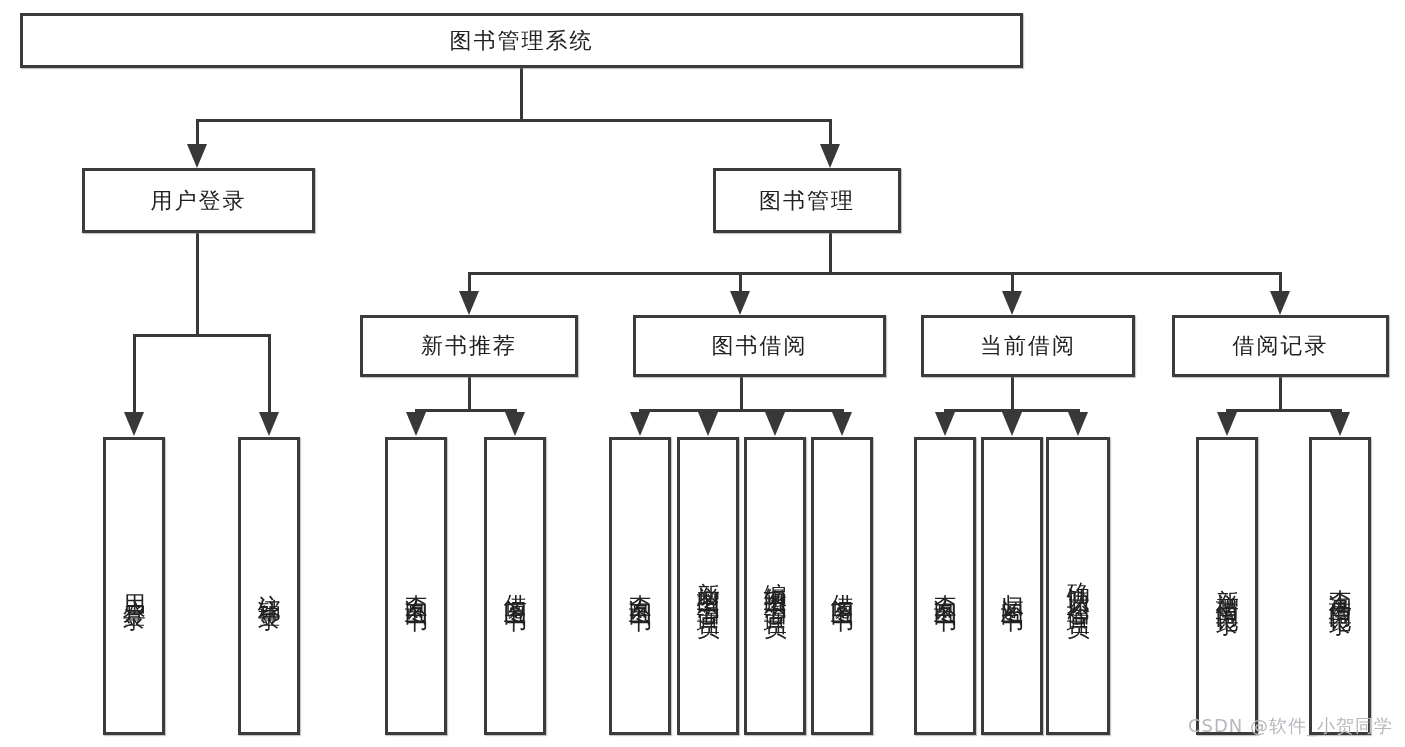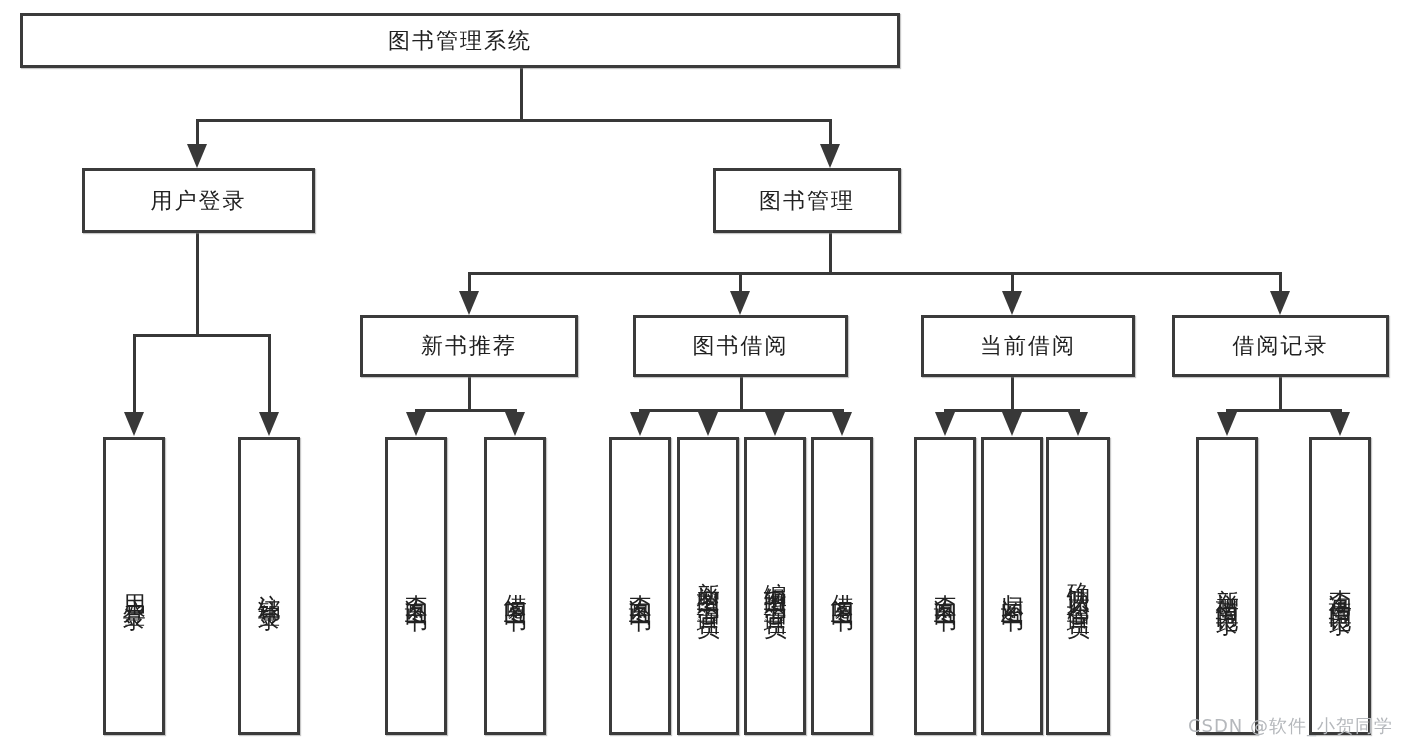--- a/index.html
+++ b/index.html
@@ -46,27 +46,27 @@
   .watermark{
     position:absolute;
     left:1188px;top:714px;
     font-size:18px;
     letter-spacing:1px;
     color:var(--watermark);
     white-space:nowrap;
     z-index:5;
   }
   
-  .n-root{left:20px;top:13px;width:880px;height:55px;}
+  .n-root{left:20px;top:13px;width:1003px;height:55px;}
   
   .n-l2a{left:82px; top:168px;width:233px;height:65px;}
   .n-l2b{left:713px;top:168px;width:188px;height:65px;}
   
   .n-l3a{left:360px; top:315px;width:218px;height:62px;}
-  .n-l3b{left:633px; top:315px;width:215px;height:62px;}
+  .n-l3b{left:633px; top:315px;width:253px;height:62px;}
   .n-l3c{left:921px; top:315px;width:214px;height:62px;}
   .n-l3d{left:1172px;top:315px;width:217px;height:62px;font-family:Liberation Mono, monospace;}
   
   .leaf{top:437px;width:62px;height:298px;}
   .n-g1c1{left:103px;}  .n-g1c2{left:238px;}
   .n-g2c1{left:385px;}  .n-g2c2{left:484px;}
   .n-g3c1{left:609px;}  .n-g3c2{left:677px;}  .n-g3c3{left:744px;}  .n-g3c4{left:811px;}
   .n-g4c1{left:914px;}  .n-g4c2{left:981px;}  .n-g4c3{left:1046px;width:64px;}
   .n-g5c1{left:1196px;} .n-g5c2{left:1309px;}
 </style>

